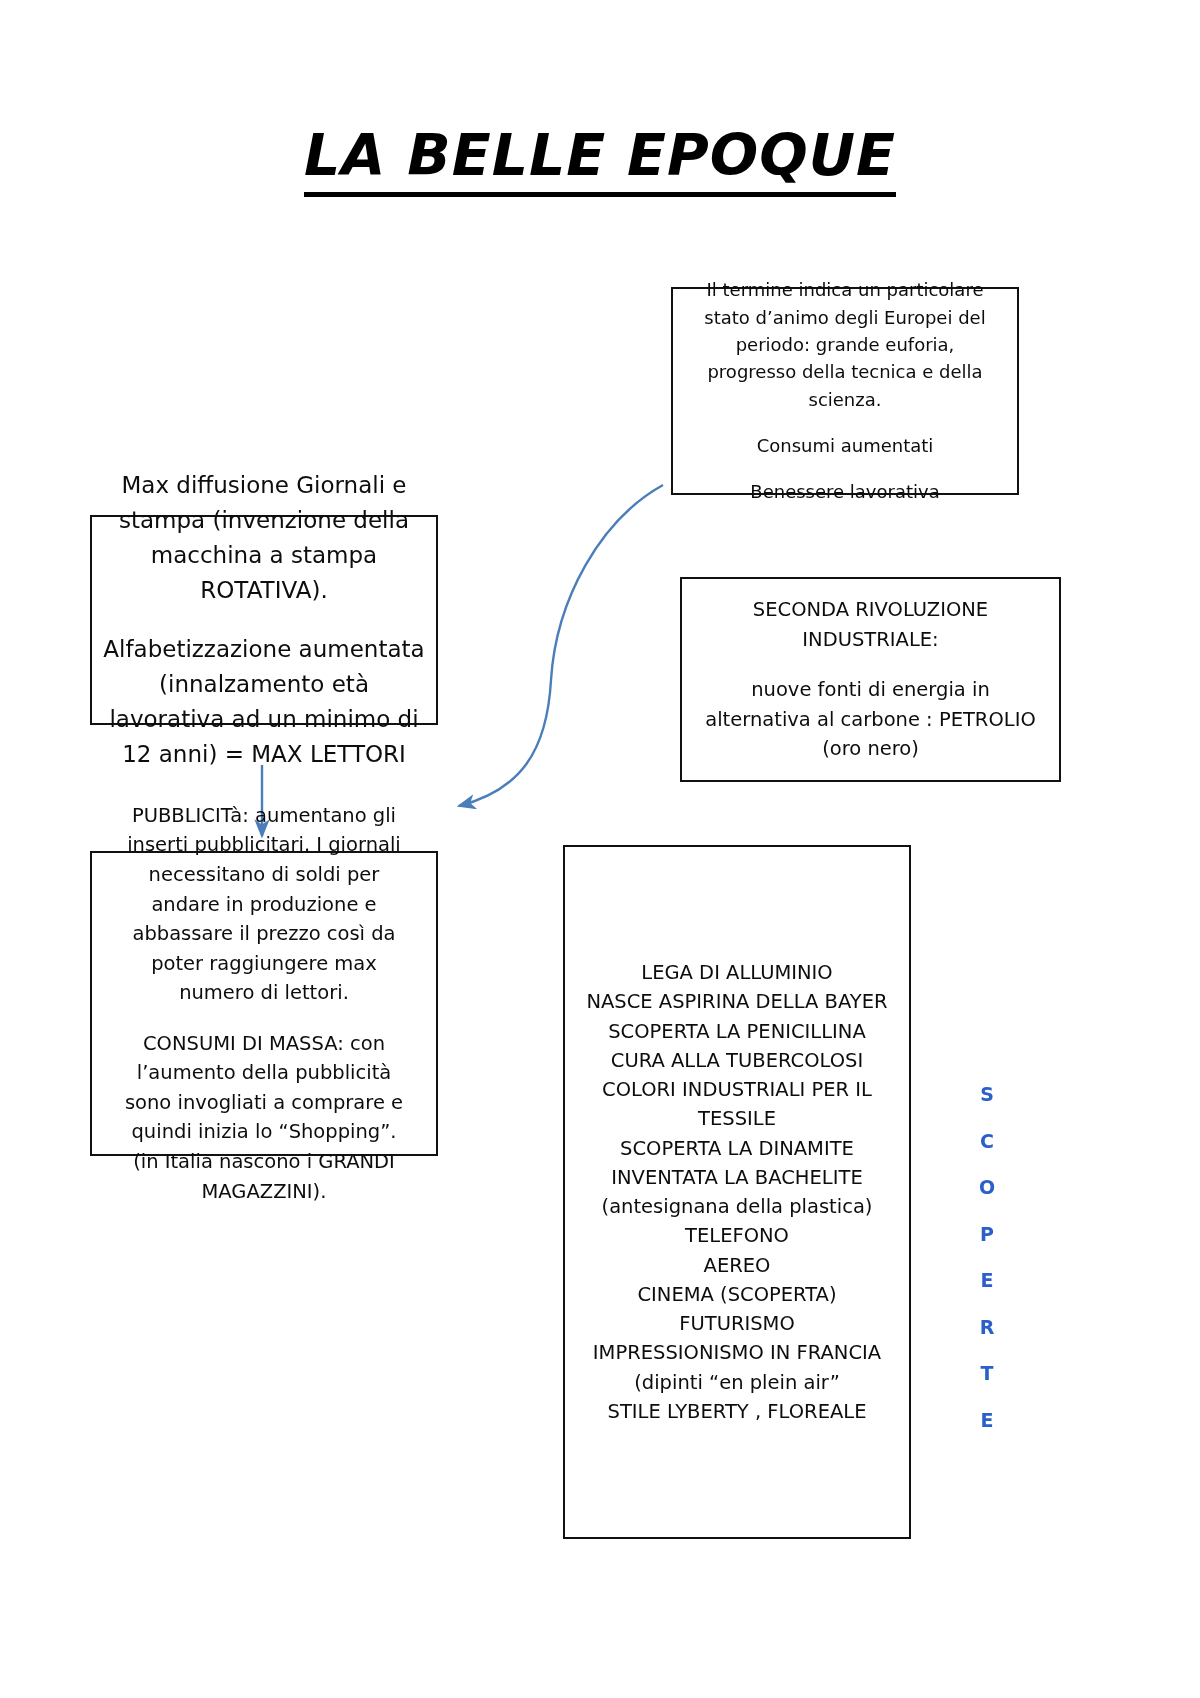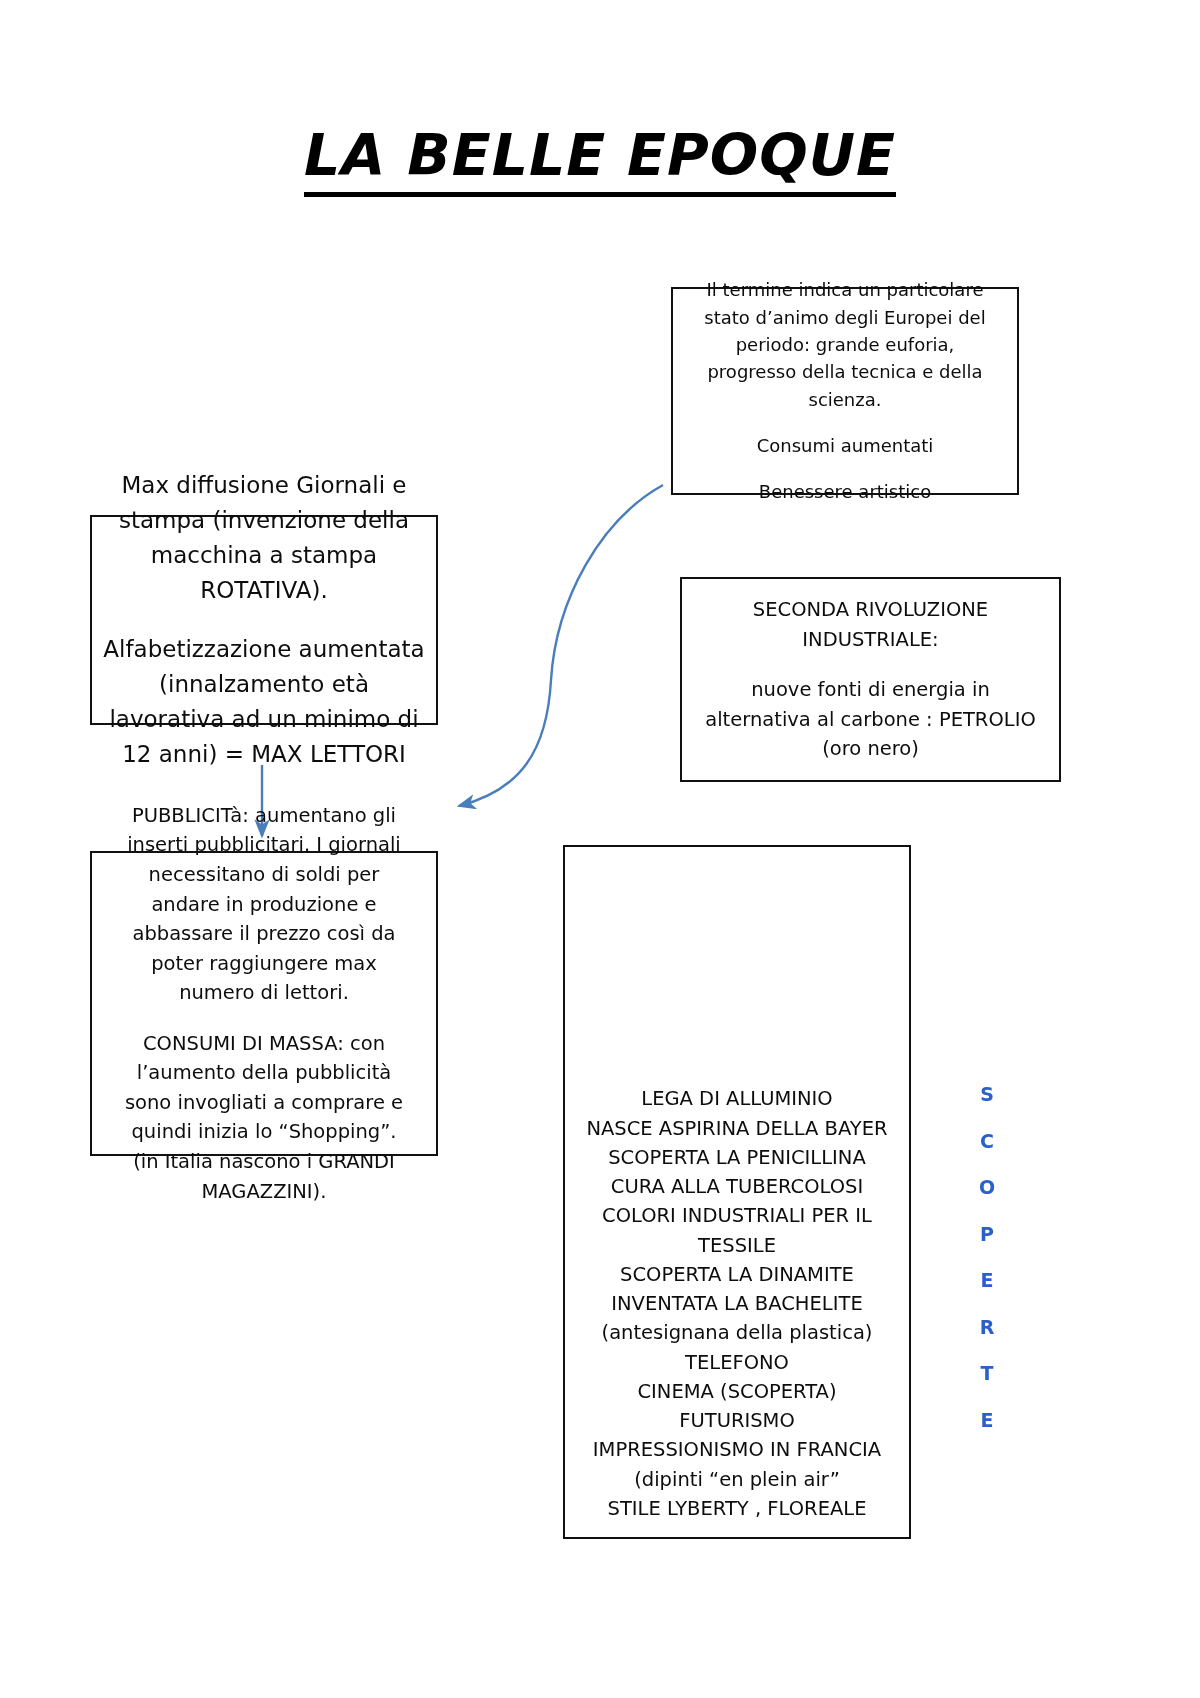--- a/index.html
+++ b/index.html
@@ -88,21 +88,21 @@
   }
   #box-pubblicita {
     left: 90px;  top: 851px;  width: 348px; height: 305px;
     font-size: 19.5px; line-height: 1.52;
     padding: 0 26px;
   }
   #box-scoperte {
     left: 563px;  top: 845px;  width: 348px; height: 694px;
     font-size: 19.5px; line-height: 1.5;
     padding: 14px 4px;
-    justify-content: flex-end;
+    justify-content: center;
   }
   #box-scoperte .item {
     width: 100%;
     text-align: center;
     white-space: pre-line;
   }
 
   
   #scoperte-vertical {
     position: absolute;
@@ -142,21 +142,21 @@
 
     <path d="M 262,765 L 262,836" fill="none" stroke="#4a7ebb" stroke-width="2.4" marker-end="url(#arrowB)"></path>
   </svg>
 
   <div class="title"><span class="u">LA BELLE EPOQUE</span></div>
 
 
   <div class="box" id="box-termine">
     <p>Il termine indica un particolare stato d’animo degli Europei del periodo: grande euforia, progresso della tecnica e della scienza.</p>
     <p>Consumi aumentati</p>
-    <p>Benessere artistico</p>
+    <p>Benessere lavorativa</p>
   </div>
 
   <div class="box" id="box-giornali">
     <p>Max diffusione Giornali e stampa (invenzione della macchina a stampa ROTATIVA).</p>
     <p>Alfabetizzazione aumentata (innalzamento età lavorativa ad un minimo di 12 anni) = MAX LETTORI</p>
   </div>
 
   <div class="box" id="box-rivoluzione">
     <p>SECONDA RIVOLUZIONE INDUSTRIALE:</p>
     <p>nuove fonti di energia in alternativa al carbone : PETROLIO (oro nero)</p>
@@ -170,20 +170,21 @@
   <div class="box" id="box-scoperte">
     <div class="item">LEGA DI ALLUMINIO</div>
     <div class="item">NASCE ASPIRINA DELLA BAYER</div>
     <div class="item">SCOPERTA LA PENICILLINA</div>
     <div class="item">CURA ALLA TUBERCOLOSI</div>
     <div class="item">COLORI INDUSTRIALI PER IL TESSILE</div>
     <div class="item">SCOPERTA LA DINAMITE</div>
     <div class="item">INVENTATA LA BACHELITE
 (antesignana della plastica)</div>
     <div class="item">TELEFONO</div>
+    <div class="item">AEREO</div>
     <div class="item">CINEMA (SCOPERTA)</div>
     <div class="item">FUTURISMO</div>
     <div class="item">IMPRESSIONISMO IN FRANCIA
 (dipinti “en plein air”</div>
     <div class="item">STILE LYBERTY , FLOREALE</div>
   </div>
 
   <div id="scoperte-vertical">
     <span>S</span>
     <span>C</span>

